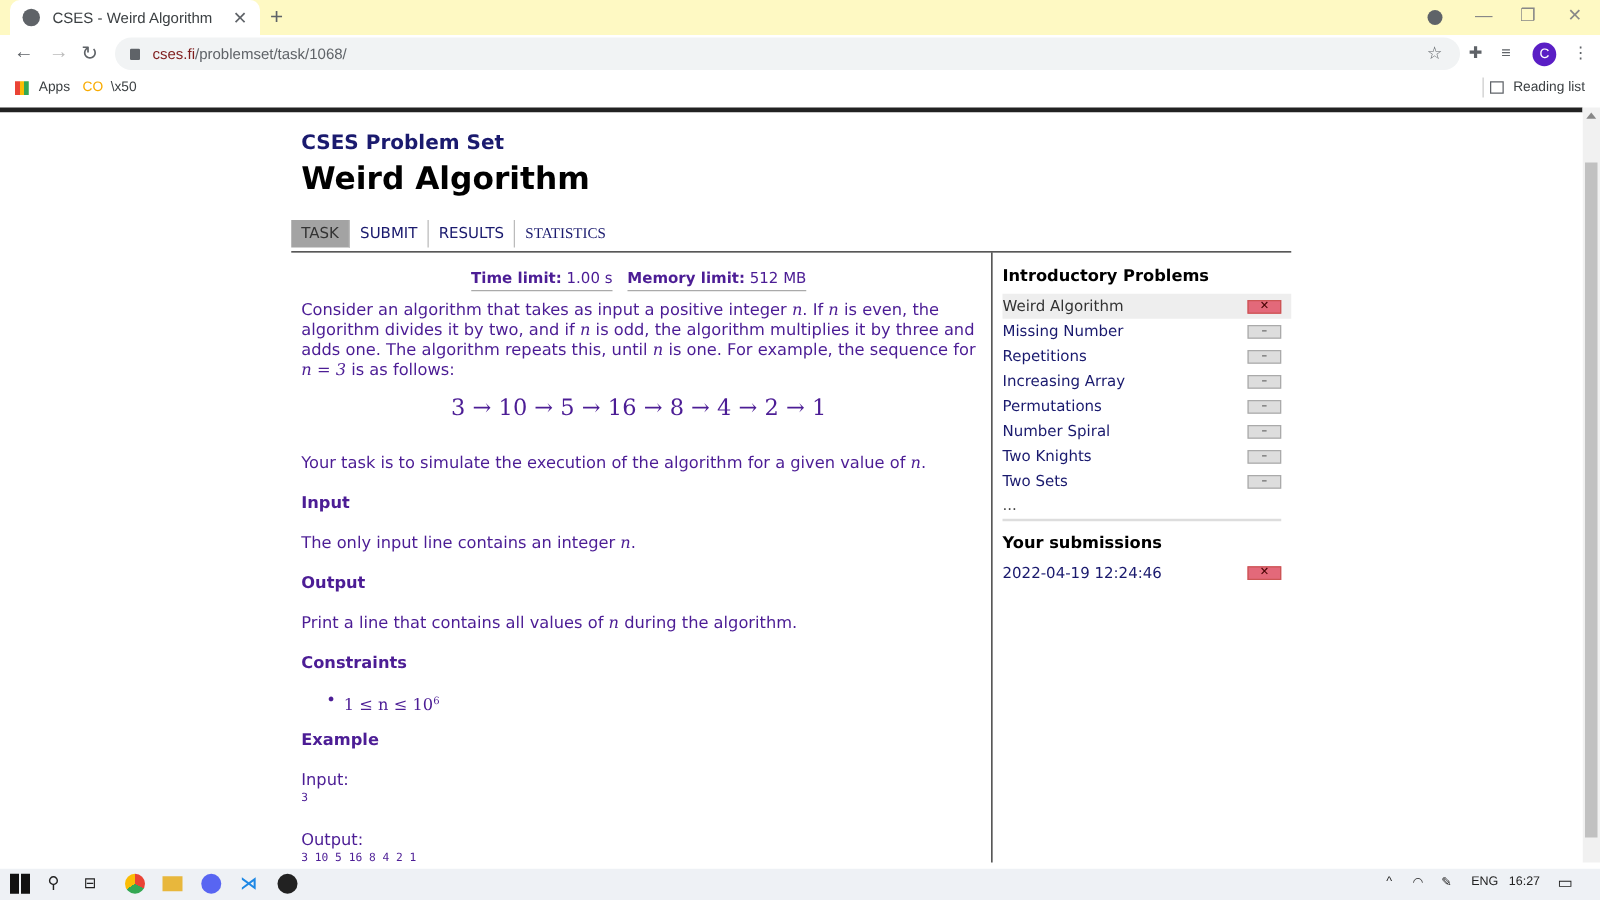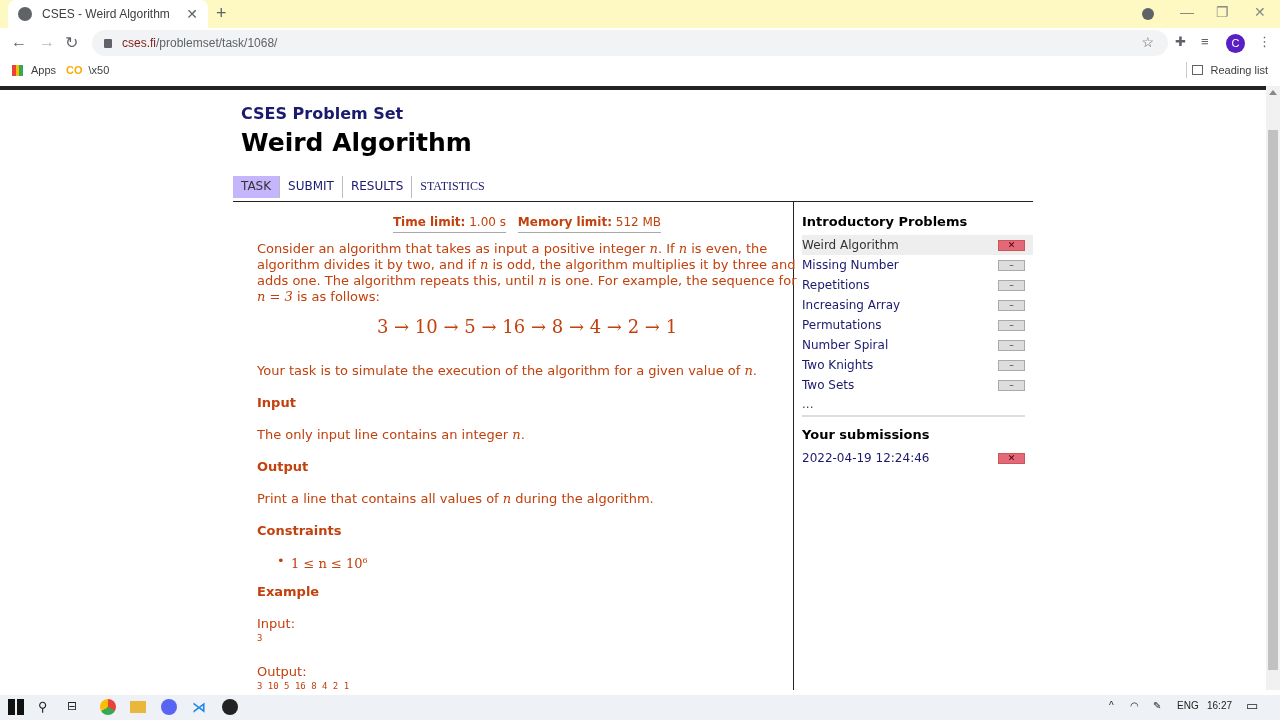--- a/index.html
+++ b/index.html
@@ -17,39 +17,39 @@
   .omnibox { position: absolute; left: 92px; top: 2px; width: 1076px; height: 26px; background: #f1f3f4; border-radius: 13px; display: flex; align-items: center; padding-left: 12px; font-family: "Liberation Sans", sans-serif; font-size: 12px; }
   .lock { width: 8px; height: 9px; background: #5f6368; border-radius: 1px; margin-right: 10px; }
   .url-host { color: #7f1d1d; }
   .url-path { color: #5f6368; }
   .star { position: absolute; right: 14px; top: 4px; font-size: 14px; color: #5f6368; }
   .tb-icon { position: absolute; top: 34px; font-size: 13px; color: #5f6368; font-family: "Liberation Sans", sans-serif; }
   .avatar { position: absolute; left: 1226px; top: 34px; width: 19px; height: 19px; border-radius: 50%; background: #5a1ec5; color: #fff; font-size: 11px; text-align: center; line-height: 19px; font-family: "Liberation Sans", sans-serif; }
   .bookmarks { position: absolute; left: 0; top: 58px; width: 1280px; height: 26px; background: #fff; font-family: "Liberation Sans", sans-serif; font-size: 11px; color: #3c4043; }
   .bm { position: absolute; top: 6px; display: flex; align-items: flex-end; }
   .apps-grid { width: 11px; height: 11px; margin-right: 8px; background: linear-gradient(90deg,#ea4335 33%,#fbbc05 33%,#fbbc05 66%,#34a853 66%); }
-  .co { color: #f9ab00; font-weight: bold; margin-right: 6px; font-size: 11px; }
+  .co { color: #f9ab00; font-weight: normal; margin-right: 6px; font-size: 11px; }
   .reading { position: absolute; right: 12px; top: 6px; display: flex; align-items: center; }
   .reading .ic { width: 11px; height: 10px; border: 1px solid #5f6368; margin-right: 8px; }
   .rl-sep { position: absolute; left: 1186px; top: 62px; width: 1px; height: 16px; background: #ccc; }
   .topbar { position: absolute; left: 0; top: 86px; width: 1266px; height: 4px; background: #222; }
   .scrollbar { position: absolute; left: 1266px; top: 86px; width: 14px; height: 604px; background: #f1f1f1; }
   .scroll-up { position: absolute; left: 3px; top: 4px; width: 0; height: 0; border-left: 4px solid transparent; border-right: 4px solid transparent; border-bottom: 5px solid #888; }
   .scroll-thumb { position: absolute; left: 2px; top: 44px; width: 10px; height: 540px; background: #c1c1c1; }
   .page { position: absolute; left: 0; top: 90px; width: 1266px; height: 600px; background: #fff; overflow: hidden; }
   .content { position: absolute; left: 233px; top: 0; width: 800px; }
   .site-title { position: absolute; left: 8px; top: 14px; font-size: 16px; font-weight: bold; color: #1a1a6e; font-family: "DejaVu Sans", sans-serif; }
   .task-title { position: absolute; left: 8px; top: 38px; font-size: 25px; font-weight: bold; color: #000; }
   .nav { position: absolute; left: 0; top: 86px; height: 22px; display: flex; font-size: 12px; }
   .nav a { display: block; padding: 3px 8px; color: #1a1a6e; text-decoration: none; border-right: 1px solid #bbb; line-height: 15px; }
   .nav a:last-child { border-right: none; font-family: Liberation Serif, serif; }
-  .nav a.active { background: #c4b5fd; color: #333; }
+  .nav a.active { background: #a3a3a3; color: #333; }
   .hr { position: absolute; left: 0; top: 111px; width: 800px; height: 1px; background: #222; }
   .vdiv { position: absolute; left: 560px; top: 112px; width: 1px; height: 490px; background: #222; }
-  .main { position: absolute; left: 24px; top: 112px; width: 540px; font-size: 13px; color: #c2410c; line-height: 16px; }
+  .main { position: absolute; left: 8px; top: 112px; width: 540px; font-size: 13px; color: #4c1d95; line-height: 16px; }
   .limits { text-align: center; margin-top: 12px; font-size: 12px; }
   .limits span.lim { display: inline-block; border-bottom: 1px solid #aaa; padding-bottom: 2px; margin: 0 4px; }
   .limits b { font-weight: bold; }
   .para { margin-top: 8px; }
   .m { font-family: "DejaVu Serif", serif; font-style: italic; }
   .mr { font-family: "DejaVu Serif", serif; }
   .seq { text-align: center; margin-top: 14px; font-family: "DejaVu Serif", serif; font-size: 18px; }
   h3 { font-size: 13px; font-weight: bold; margin-top: 16px; }
   .ul { margin-top: 14px; padding-left: 34px; position: relative; }
   .ul .bullet { position: absolute; left: 20px; top: 0; }

